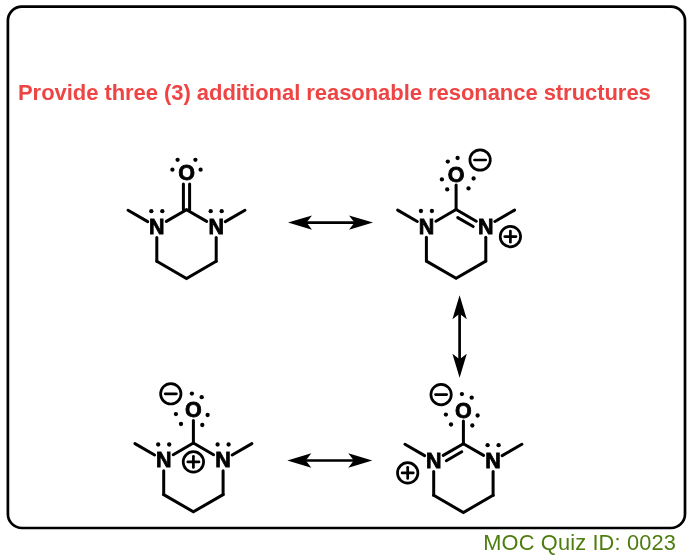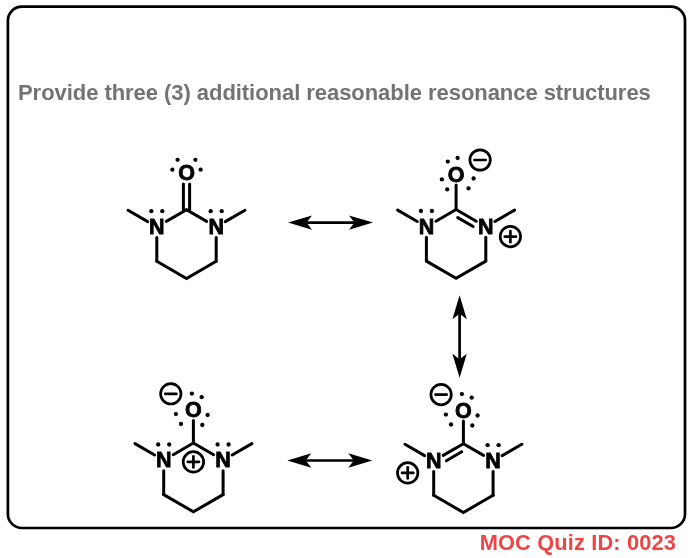--- a/index.html
+++ b/index.html
@@ -19,32 +19,32 @@
     position: absolute;
     left: 0;
     top: 0;
   }
   #title {
     position: absolute;
     left: 18px;
     top: 82px;
     font-size: 22px;
     font-weight: bold;
-    color: #737373;
+    color: #ef4444;
     line-height: 22px;
     letter-spacing: -0.05px;
     white-space: nowrap;
   }
   #footer {
     position: absolute;
     right: 16px;
     top: 530px;
     font-size: 21.8px;
-    font-weight: bold;
-    color: #ef4444;
+    font-weight: normal;
+    color: #4d7c0f;
     letter-spacing: 0.15px;
     white-space: nowrap;
   }
   .atom-label {
     font-family: "Liberation Sans", sans-serif;
     font-weight: bold;
     stroke: #000000;
     stroke-width: 0.8px;
     paint-order: stroke;
   }

